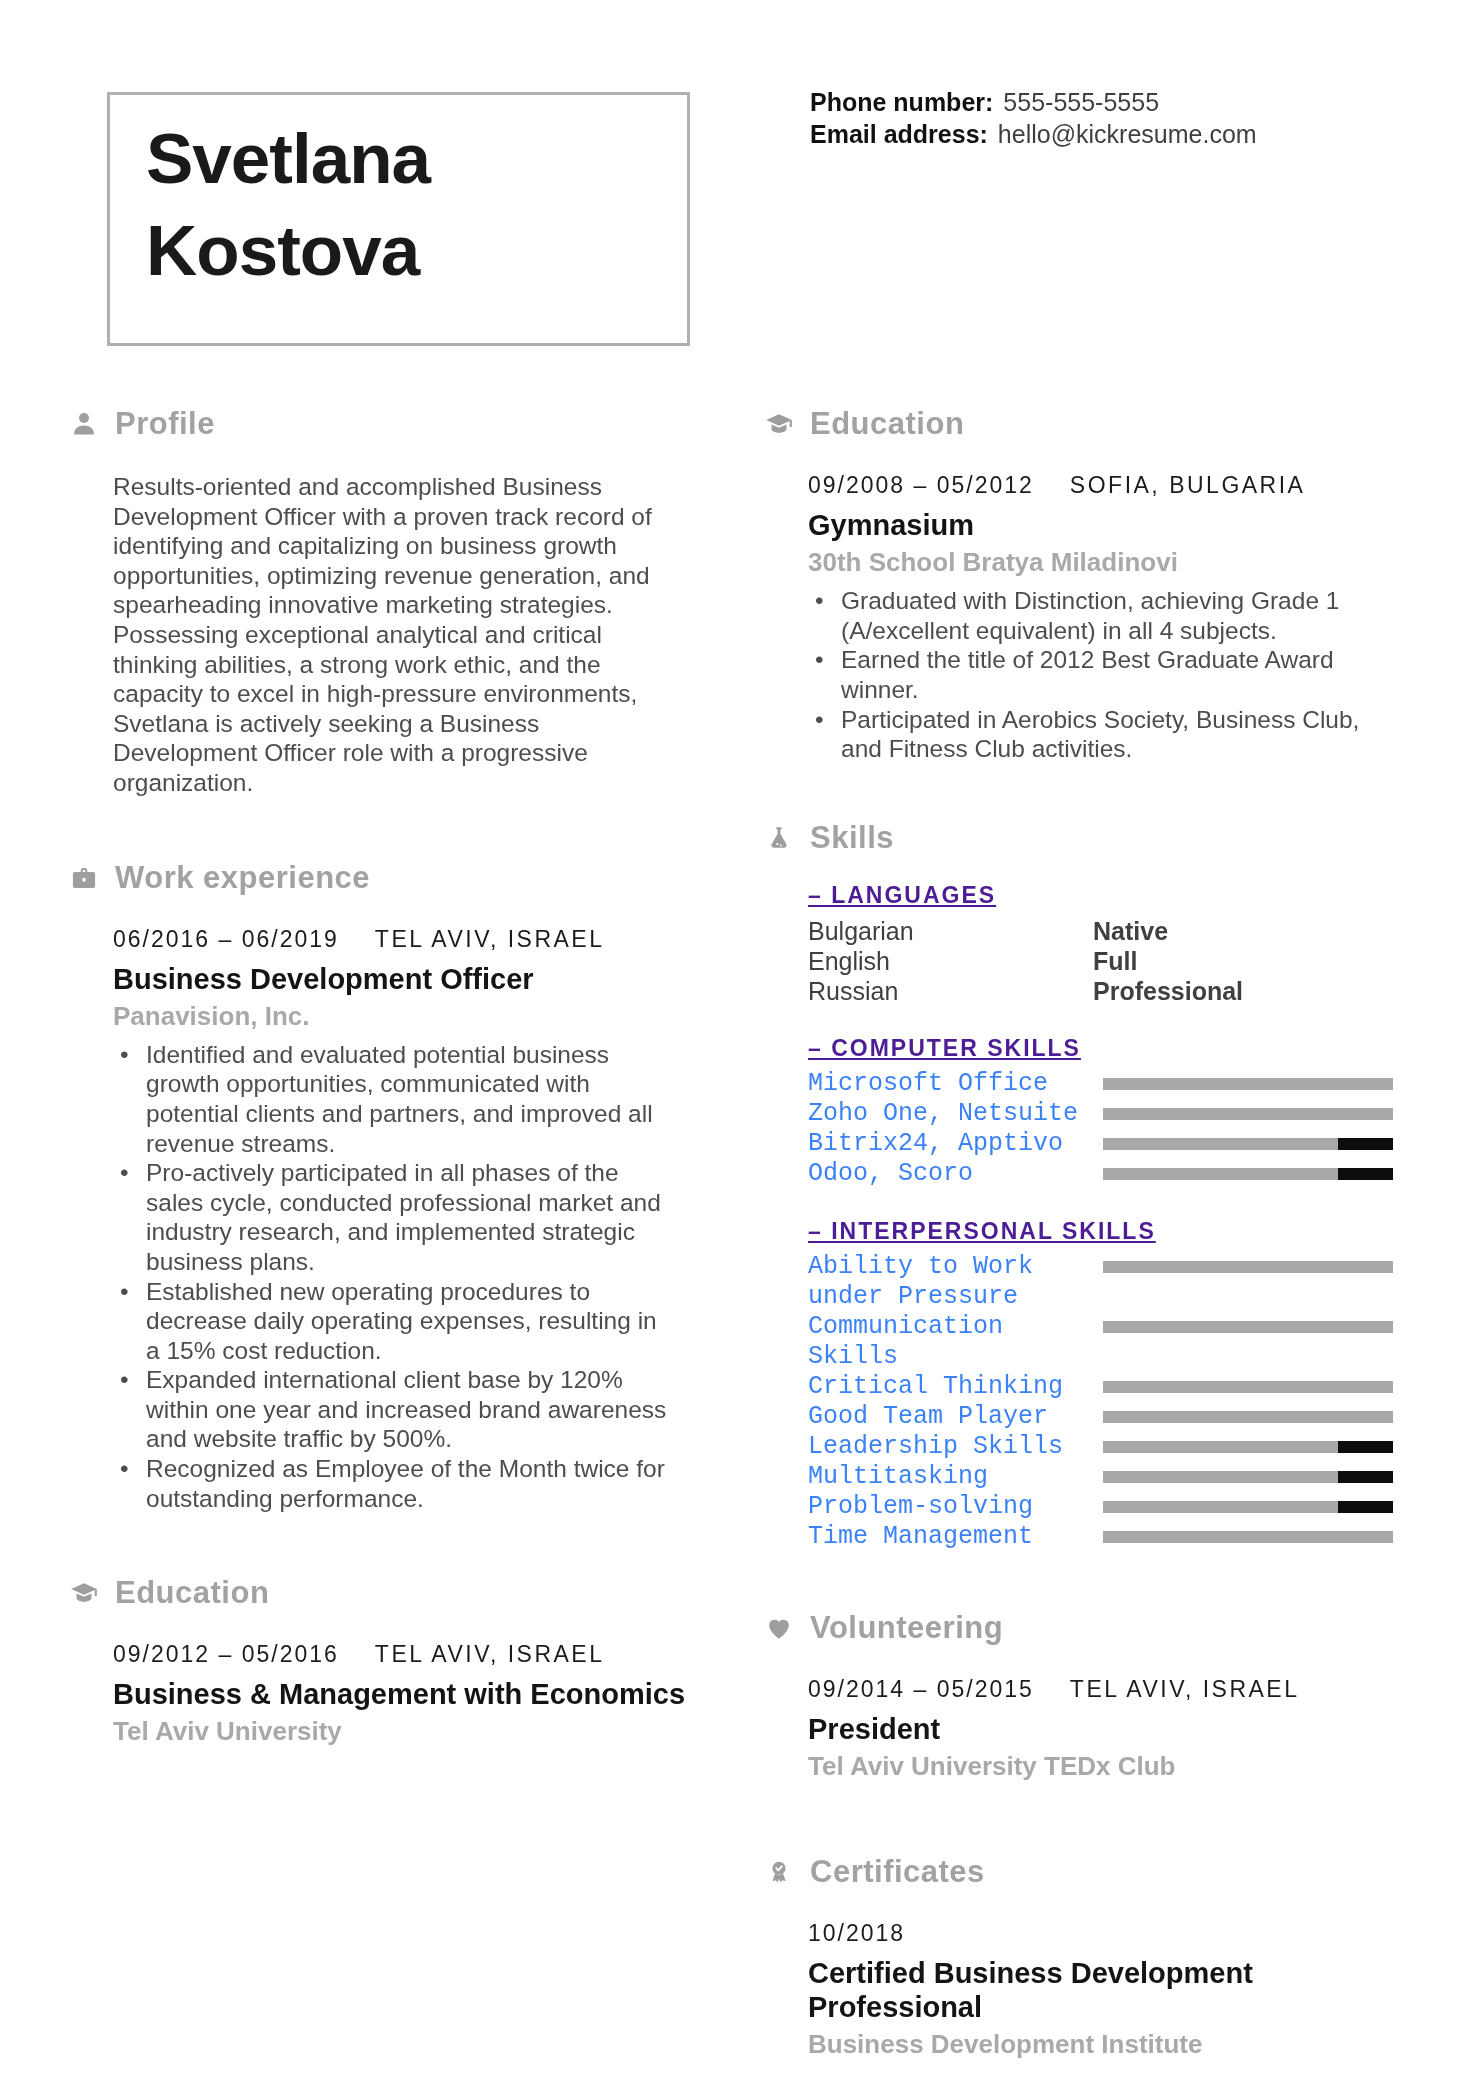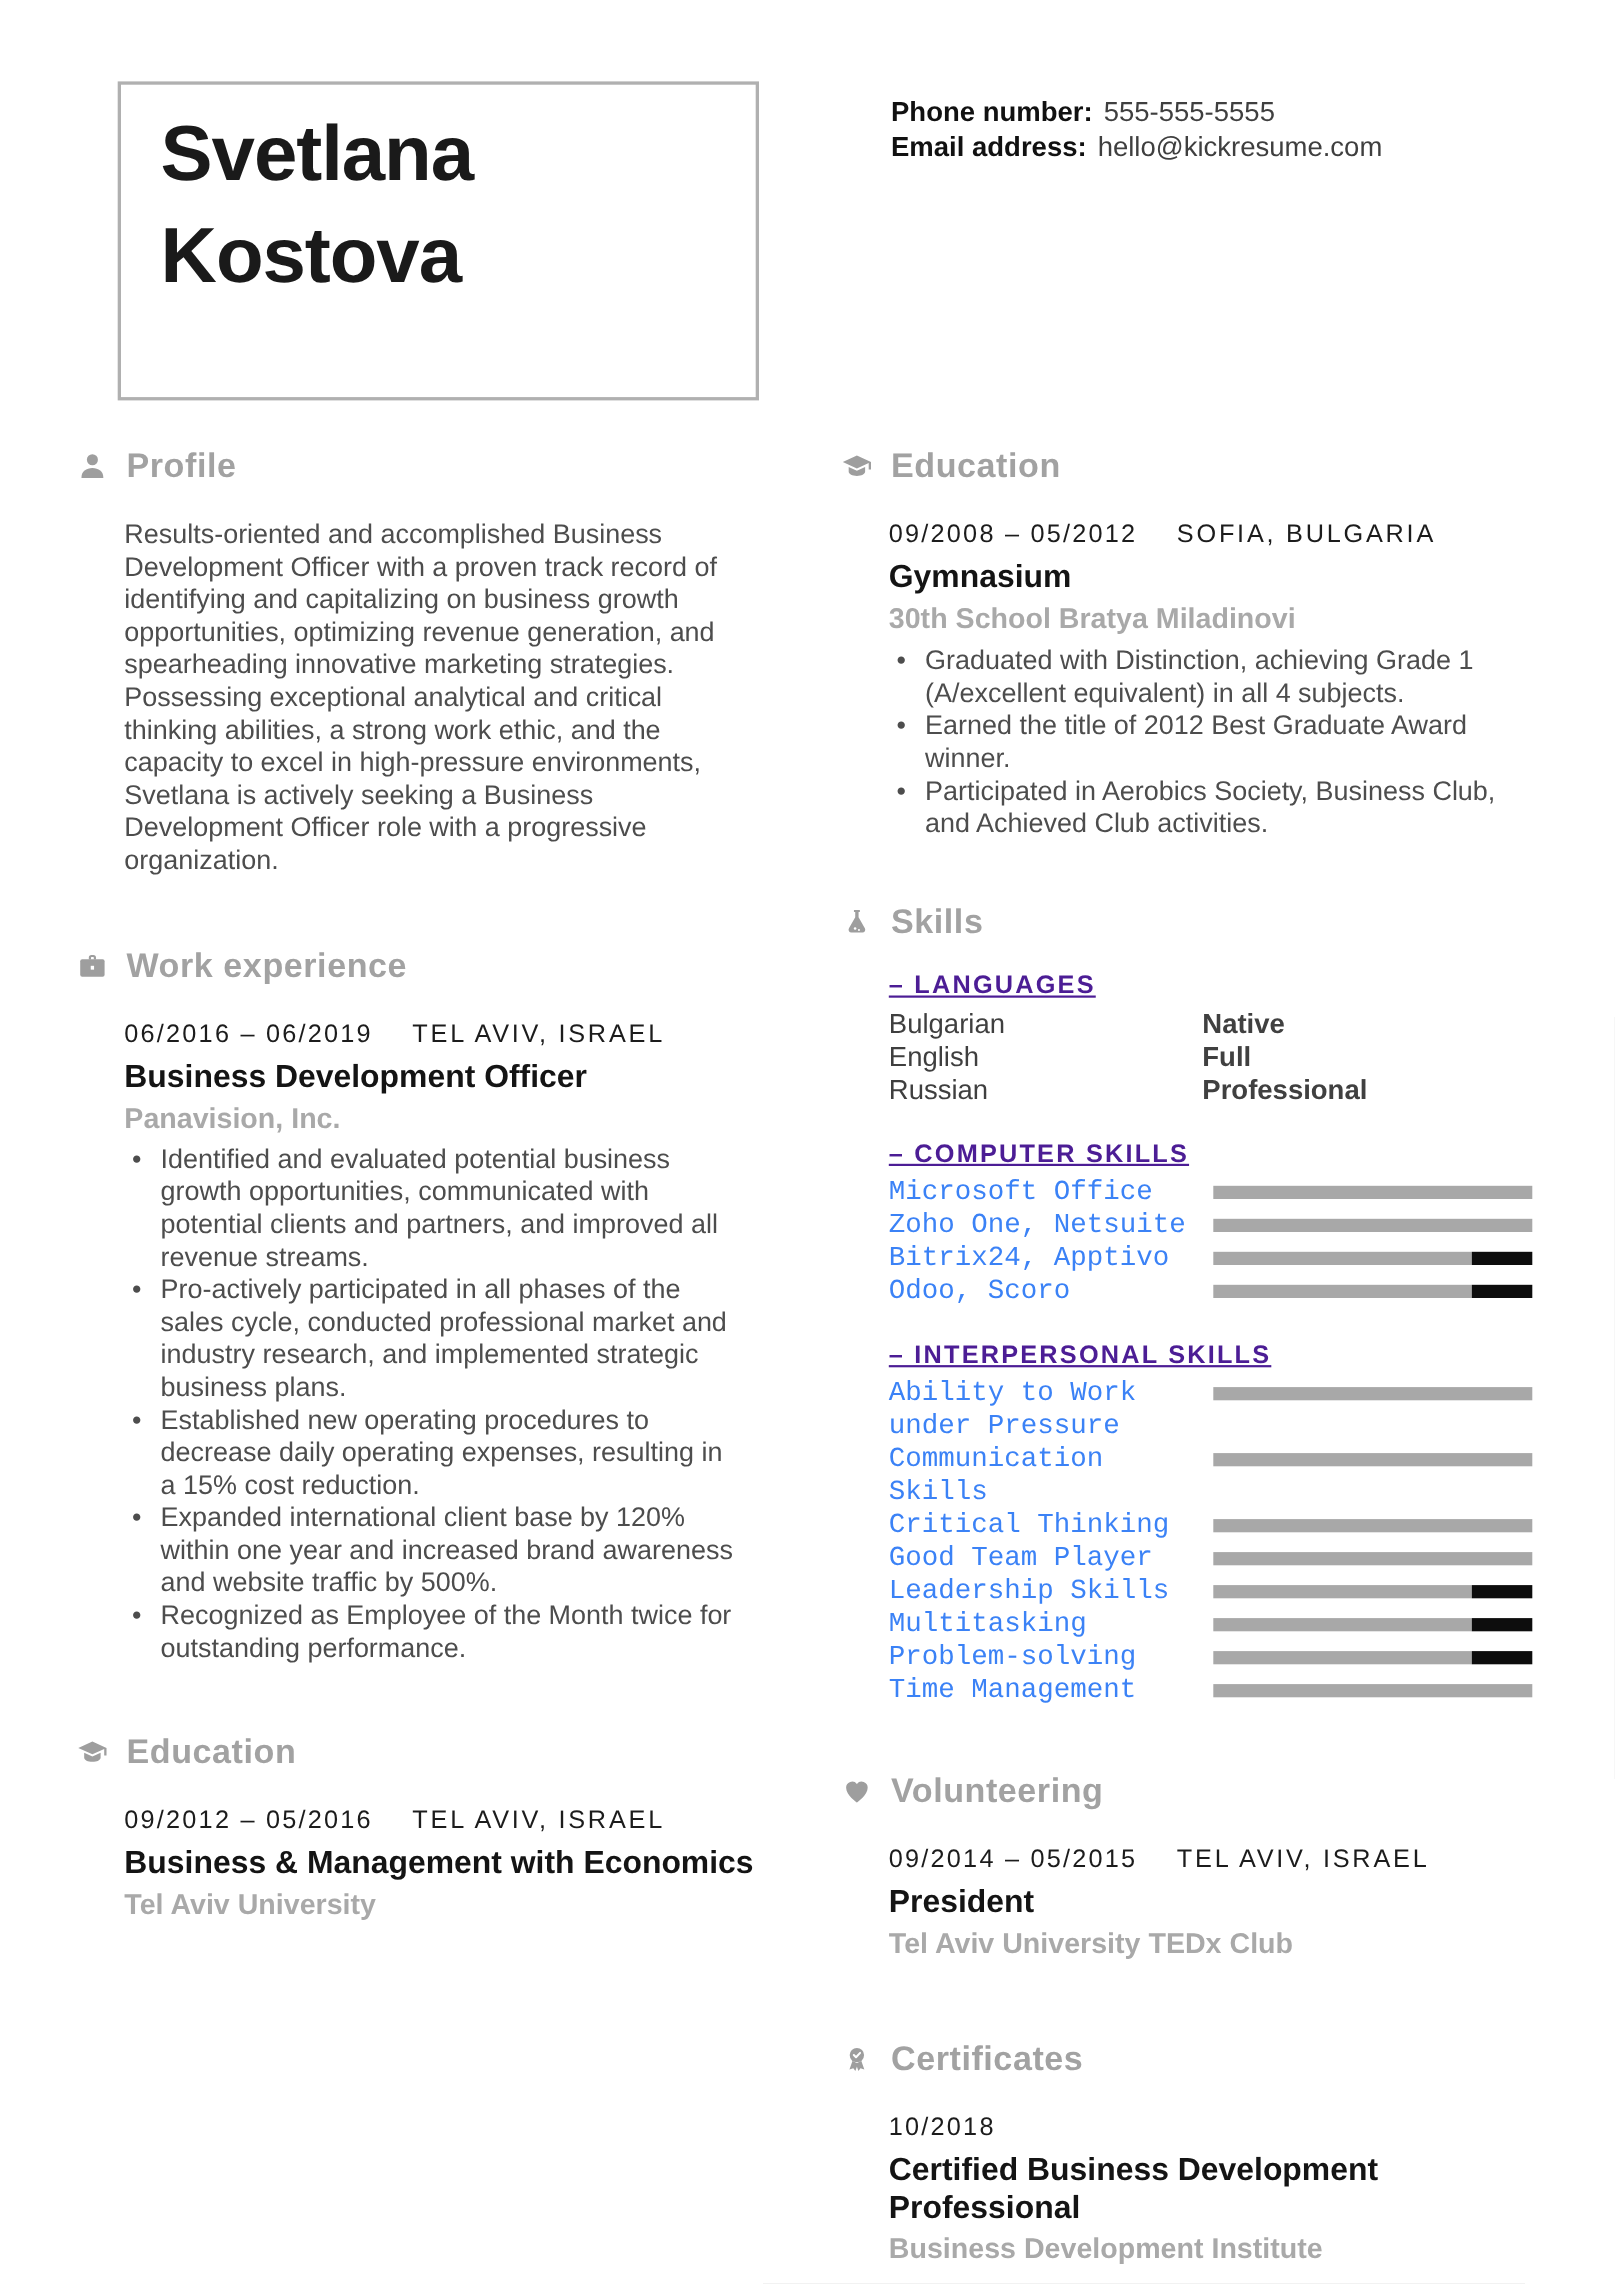--- a/index.html
+++ b/index.html
@@ -7,21 +7,21 @@
     position:relative;
     width:1468px;height:2076px;
     background:#ffffff;
     font-family:"Liberation Sans", sans-serif;
     color:#4d4d4d;
     overflow:hidden;
     margin:0 auto;
   }
   
   .name-box{
-    position:absolute;left:107px;top:74px;width:583px;height:290px;
+    position:absolute;left:107px;top:92px;width:583px;height:254px;
     border:3px solid #b0b0b0;box-sizing:border-box;
     padding:18px 0 0 36px;
   }
   .name{
     font-size:71px;font-weight:700;color:#1a1a1a;line-height:1.3;
     letter-spacing:-1px;
   }
   .contact{
     position:absolute;left:810px;top:86px;font-size:25px;line-height:32px;
   }
@@ -197,21 +197,21 @@
             <span>09/2008 – 05/2012</span><span class="loc">SOFIA, BULGARIA</span>
           </div>
           <div class="entry-title">Gymnasium</div>
           <div class="entry-org">30th School Bratya Miladinovi</div>
           <ul class="bullets">
 
               <li>Graduated with Distinction, achieving Grade 1 (A/excellent equivalent) in all 4 subjects.</li>
 
               <li>Earned the title of 2012 Best Graduate Award winner.</li>
 
-              <li>Participated in Aerobics Society, Business Club, and Achieved Club activities.</li>
+              <li>Participated in Aerobics Society, Business Club, and Fitness Club activities.</li>
 
           </ul>
         </div>
       </div>
     </div>
 
     <div class="section" style="margin-bottom:58px">
       <div class="sec-head" style="margin-bottom:26px">
         <svg class="sec-icon" viewBox="0 0 24 24" fill="#9e9e9e">
             <use href="#ic-flask"></use>

